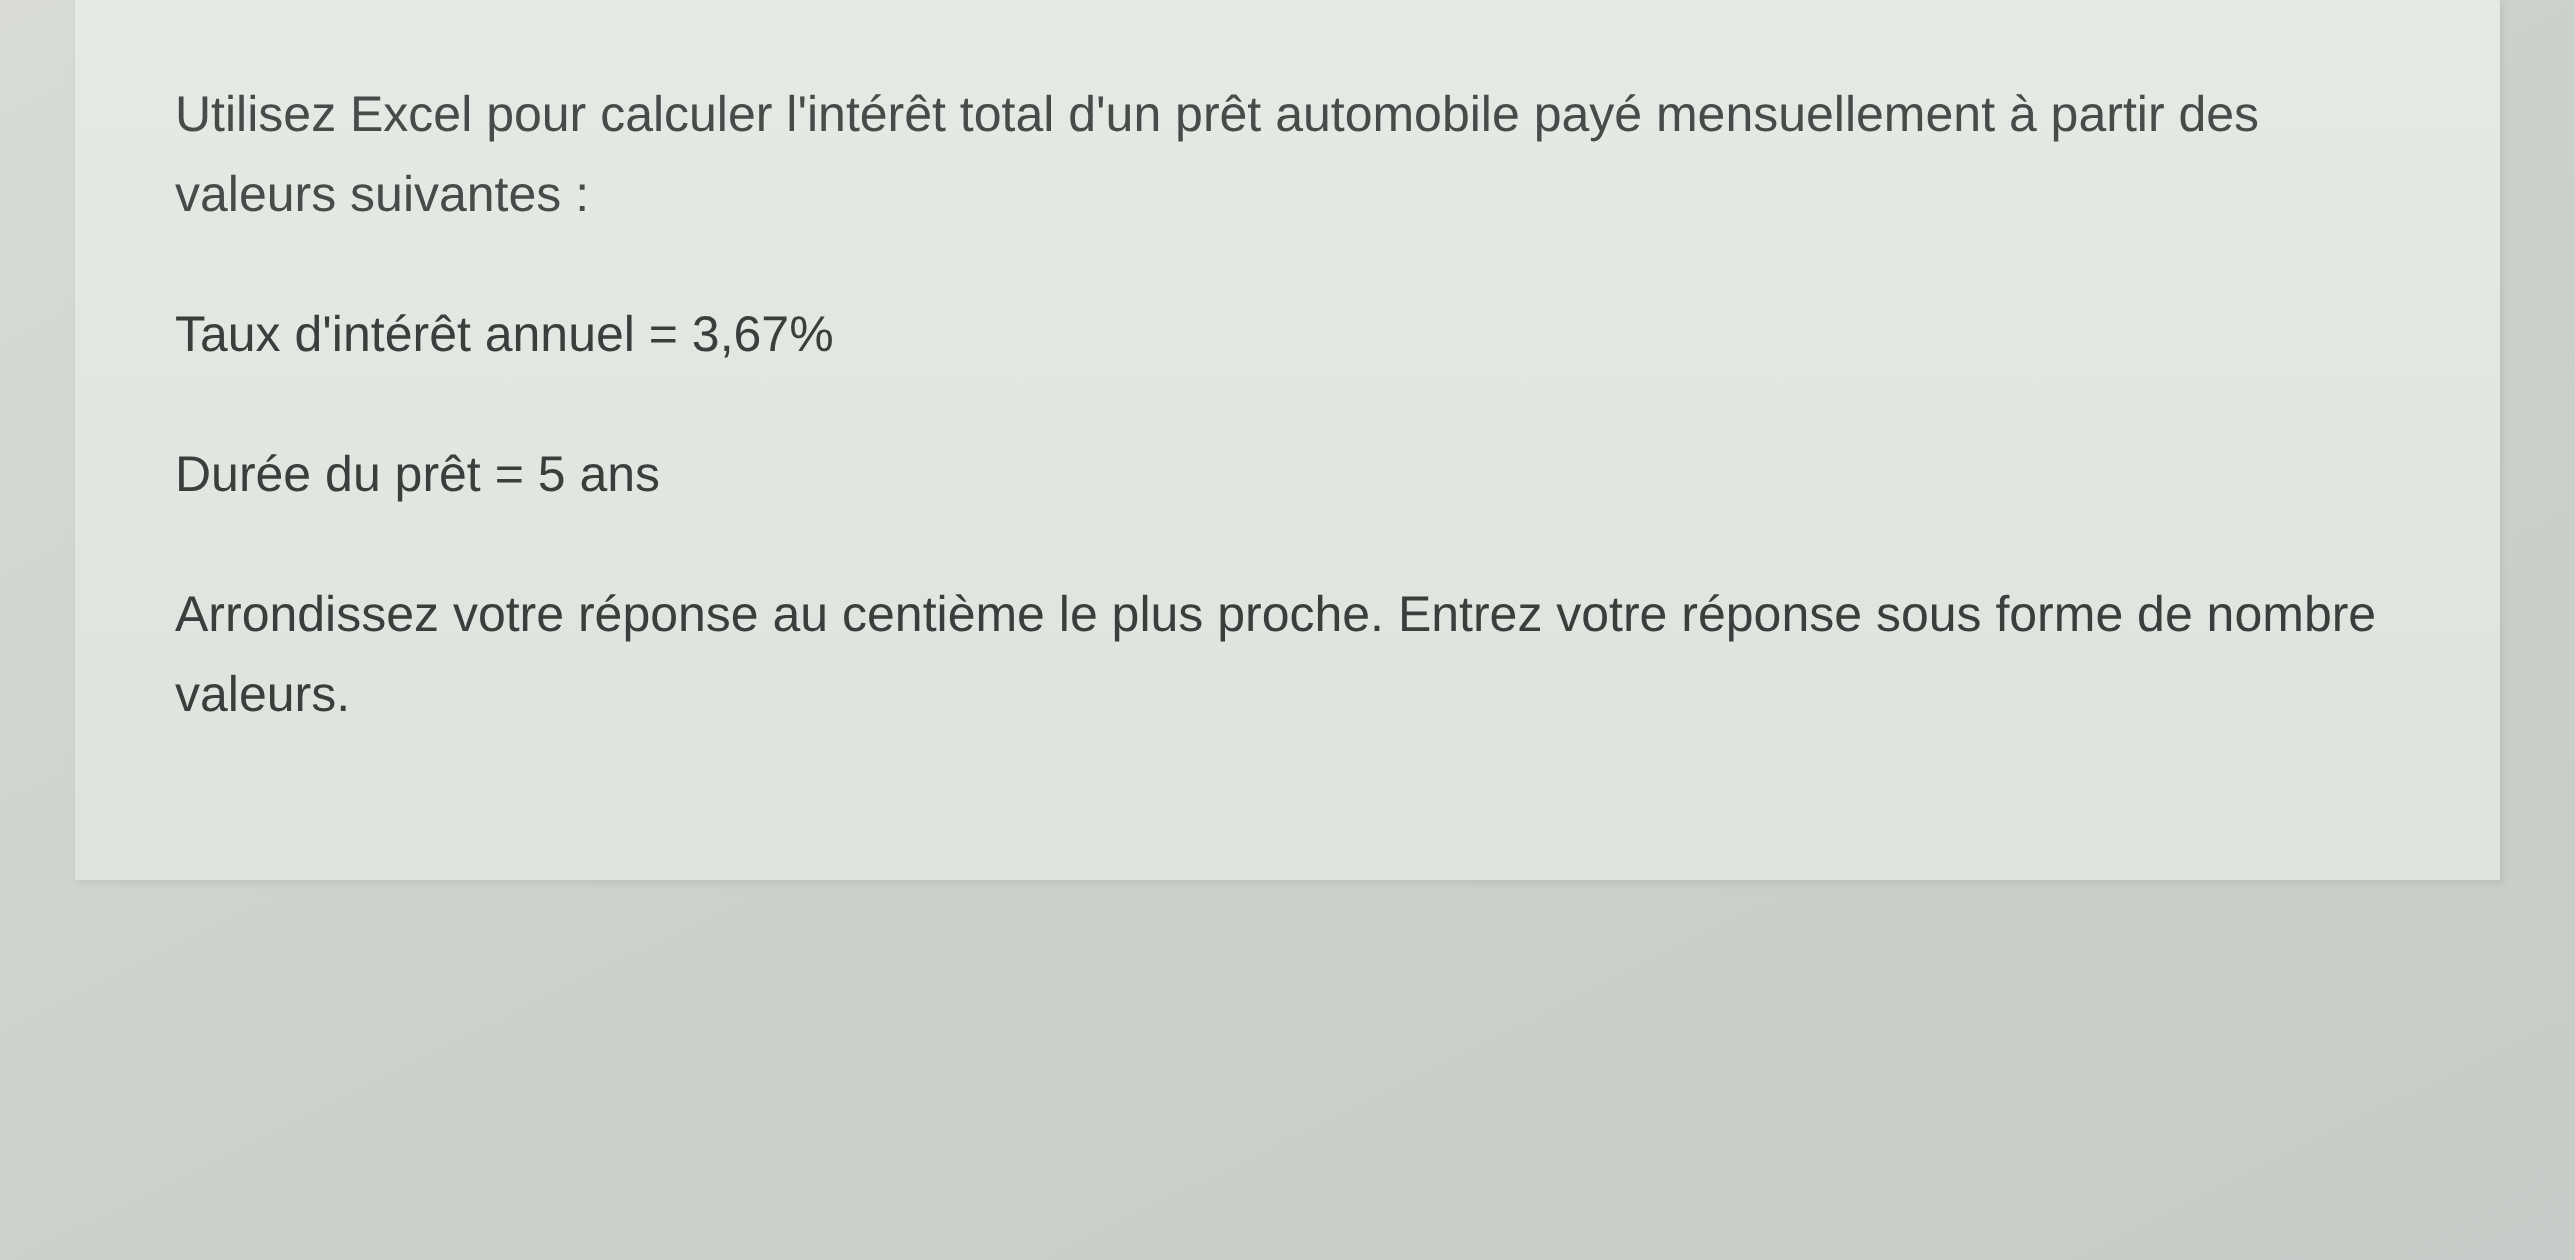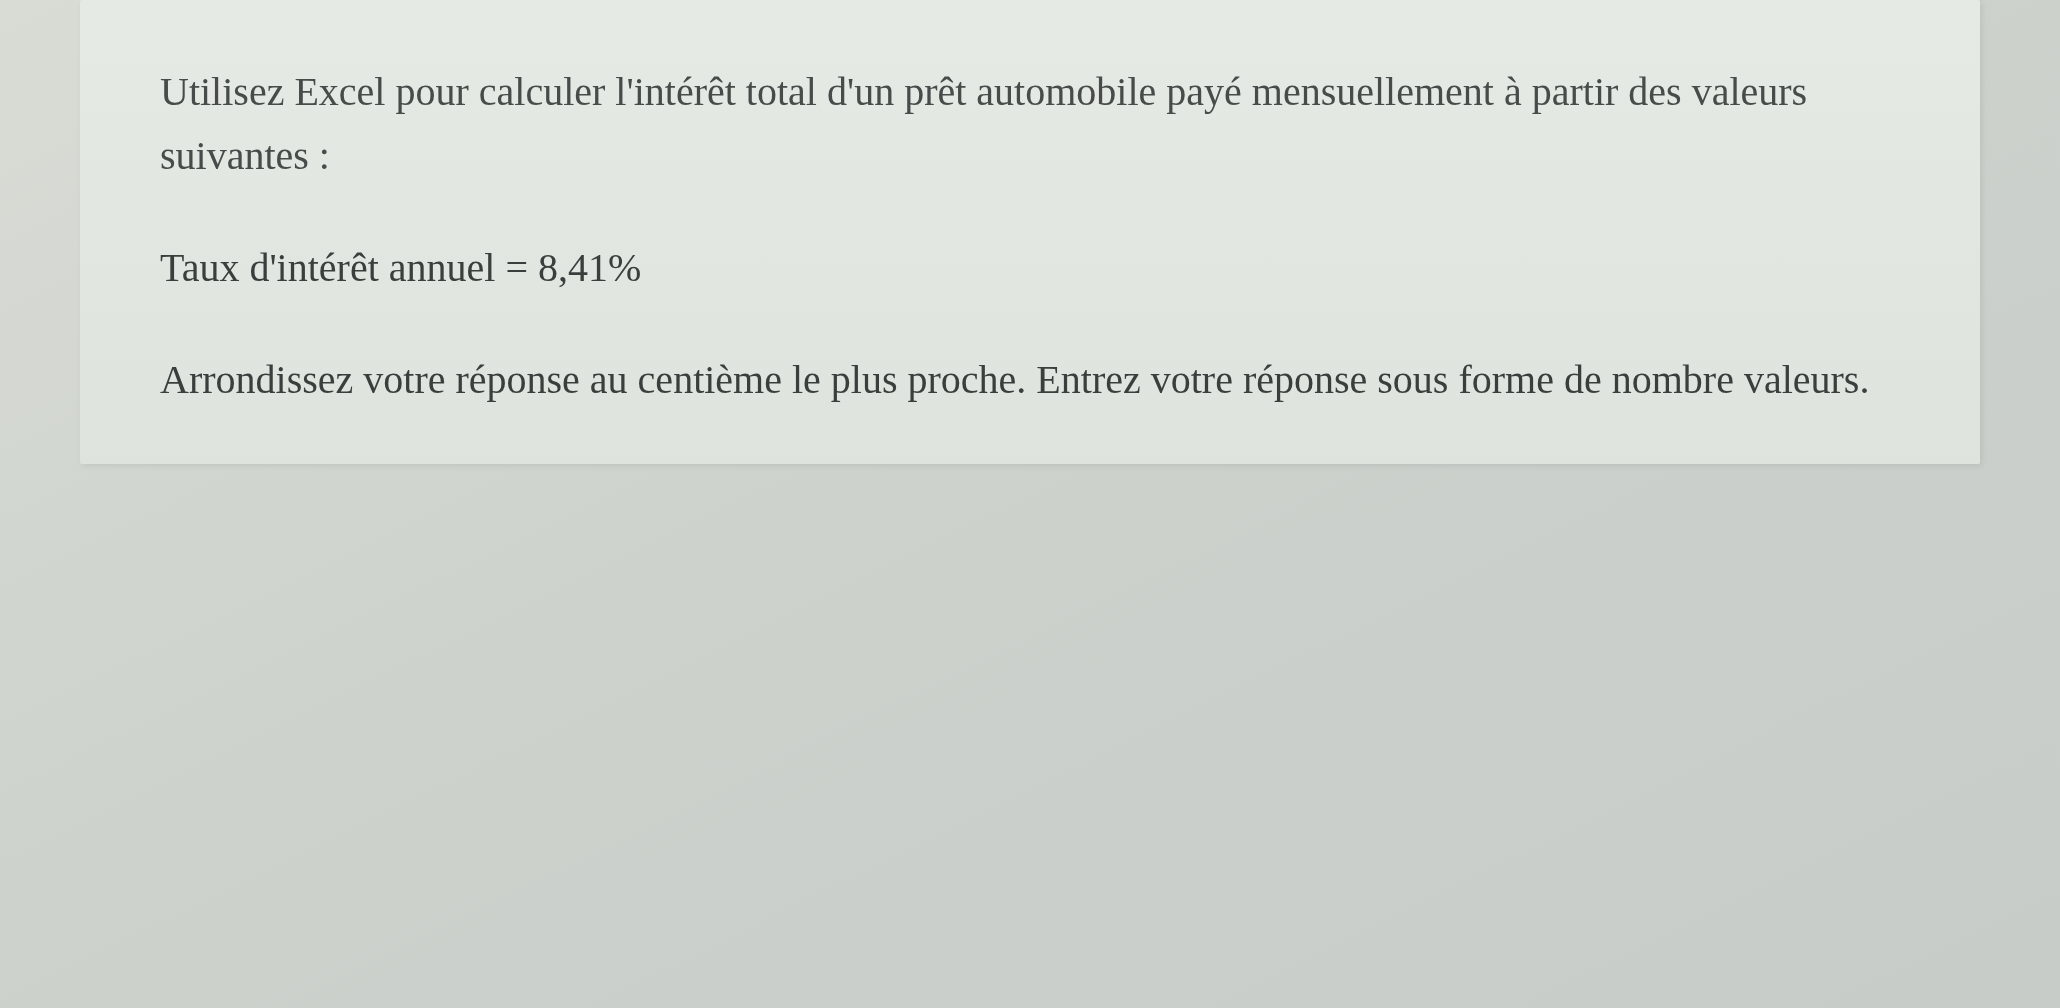--- a/index.html
+++ b/index.html
@@ -13,26 +13,25 @@
       background: linear-gradient(to bottom right, #d8dcd5, #cdd1cc, #c8ccc8);
       font-family: "Segoe UI", "Helvetica Neue", Arial, sans-serif;
       display: flex;
       align-items: flex-start;
       padding: 0;
       overflow: hidden;
     }
     .page-container {
       background: #e8ece7;
       background: linear-gradient(to bottom, #e6eae4, #dfe3de);
-      margin: 0 80px;
-      padding: 60px 80px 52px 80px;
+      margin: 0 60px;
+      padding: 60px 80px 116px 80px;
       width: calc(100% - 120px);
       box-shadow: 2px 2px 6px rgba(0,0,0,0.08);
       border-radius: 2px;
-      font-family: Liberation Serif, serif;
     }
     .paragraph {
       font-size: 40px;
       line-height: 1.6;
       color: #3e4443;
       margin-bottom: 48px;
       font-weight: 400;
     }
     .paragraph.intro {
       color: #474c4a;
@@ -49,15 +48,16 @@
     .paragraph.instructions {
       color: #3a3f3d;
       margin-bottom: 0;
     }
   </style>
 </head>
 <body>
 
 <div class="page-container">
   <p class="paragraph intro">Utilisez Excel pour calculer l'intérêt total d'un prêt automobile payé mensuellement à partir des valeurs suivantes :</p>
-  <p class="paragraph interest-rate">Taux d'intérêt annuel = 8,41%</p>
+  <p class="paragraph interest-rate">Taux d'intérêt annuel = 3,67%</p>
+  <p class="paragraph duration">Durée du prêt = 5 ans</p>
   <p class="paragraph instructions">Arrondissez votre réponse au centième le plus proche. Entrez votre réponse sous forme de nombre valeurs.</p>
 </div>
 
 </body></html>

